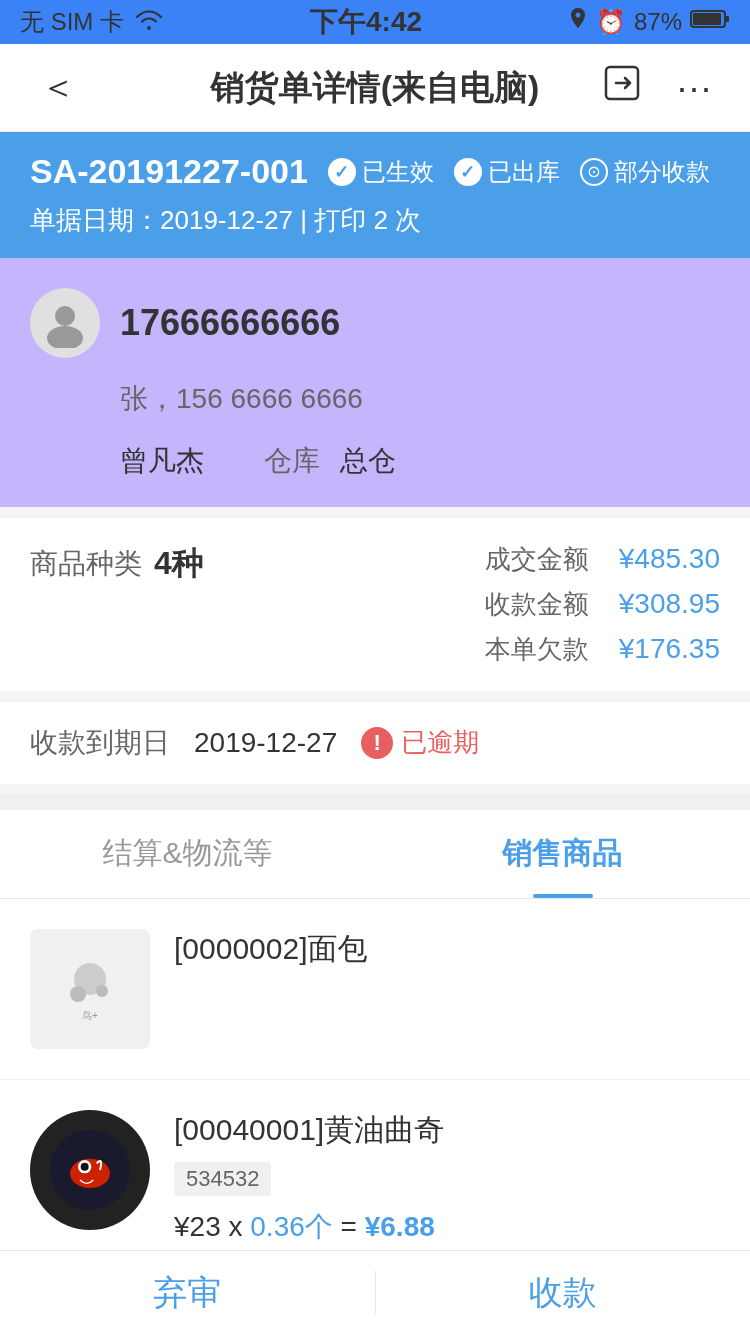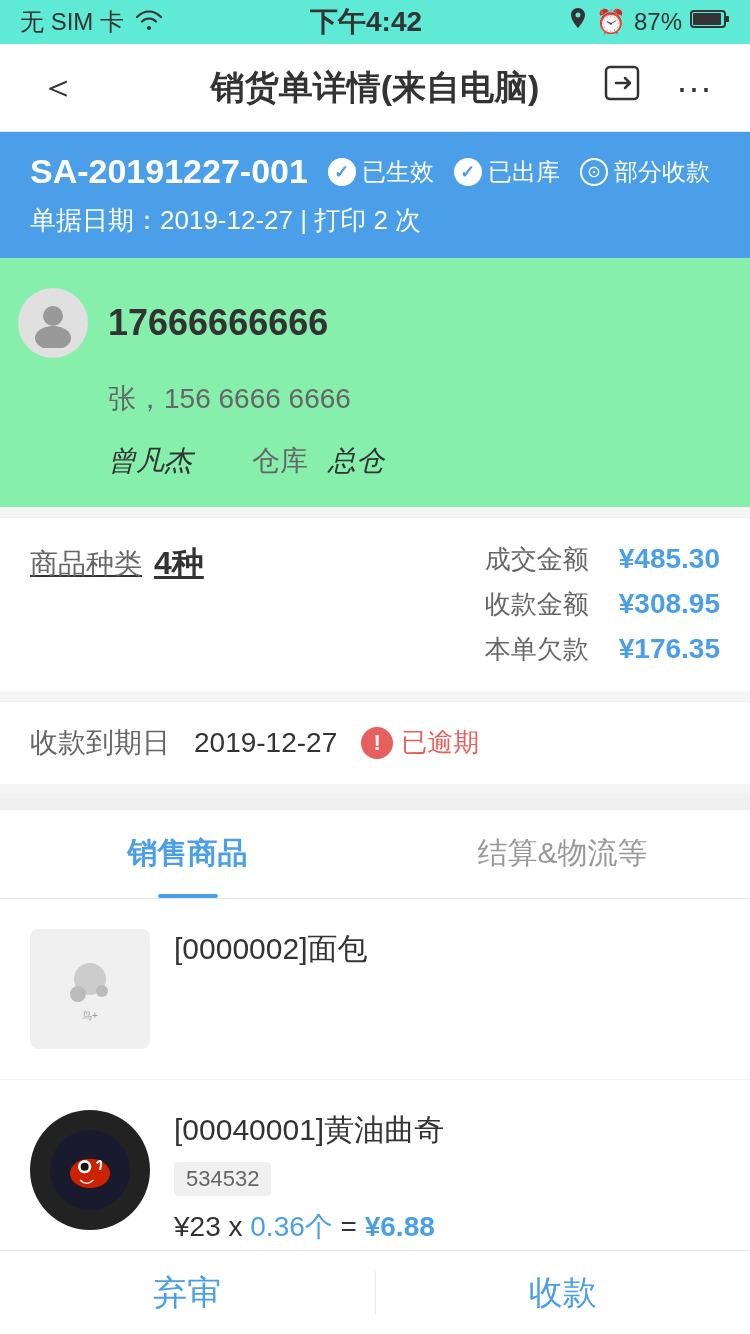--- a/index.html
+++ b/index.html
@@ -8,21 +8,21 @@
       font-family: -apple-system, "PingFang SC", "Helvetica Neue", Arial, sans-serif;
       background: #f5f5f5;
       width: 750px;
       min-height: 1334px;
       font-size: 28px;
       color: #333;
     }
 
     
     .status-bar {
-      background: #5eead4;
+      background: #3b82f6;
       height: 44px;
       display: flex;
       align-items: center;
       justify-content: space-between;
       padding: 0 20px;
       font-size: 24px;
       font-weight: 500;
     }
     .status-bar-left { display: flex; align-items: center; gap: 10px; }
     .status-bar-center { font-size: 28px; font-weight: 600; }
@@ -111,22 +111,22 @@
       color: #fff;
       font-size: 16px;
     }
     .order-meta {
       font-size: 26px;
       color: #fff;
     }
 
     
     .customer-section {
-      background: #86efac;
-      padding: 30px 18px 20px;
+      background: #c4b5fd;
+      padding: 30px 30px 20px;
       margin-bottom: 10px;
     }
     .customer-row {
       display: flex;
       align-items: center;
       gap: 20px;
       margin-bottom: 16px;
     }
     .avatar {
       width: 70px;
@@ -149,36 +149,35 @@
       padding-left: 90px;
       font-size: 28px;
       color: #666;
       line-height: 1.8;
     }
     .detail-row {
       display: flex;
       gap: 20px;
     }
     .detail-label { color: #666; }
-    .detail-value { color: #333; font-weight: 500; font-style: italic; }
+    .detail-value { color: #333; font-weight: 500; }
 
     
     .stats-section {
       background: #fff;
       padding: 24px 30px;
       margin-bottom: 10px;
       display: flex;
       justify-content: space-between;
       align-items: flex-start;
     }
     .stats-left {
       display: flex;
       flex-direction: column;
       gap: 8px;
-      text-decoration: underline;
     }
     .stat-item { font-size: 28px; color: #666; }
     .stat-value-row {
       display: flex;
       align-items: center;
       gap: 12px;
     }
     .stat-count {
       font-size: 32px;
       font-weight: 600;
@@ -190,21 +189,21 @@
       gap: 10px;
       text-align: right;
     }
     .amount-row {
       display: flex;
       justify-content: center;
       gap: 30px;
       align-items: center;
     }
     .amount-label { font-size: 26px; color: #666; }
-    .amount-value { font-size: 28px; color: #4a9fe8; font-weight: 700; }
+    .amount-value { font-size: 28px; color: #4a9fe8; font-weight: 400; }
 
     
     .due-section {
       background: #fff;
       padding: 22px 30px;
       margin-bottom: 10px;
       display: flex;
       align-items: center;
       gap: 24px;
       font-size: 28px;
@@ -456,26 +455,26 @@
   <span>2019-12-27</span>
   <span class="overdue-badge">
     <span class="overdue-icon">!</span>
     <span>已逾期</span>
   </span>
 </div>
 
 <div class="section-divider"></div>
 
 <div class="tabs">
+  <div class="tab inactive">
+    <span>结算&amp;物流等</span>
+  </div>
   <div class="tab active">
     <span>销售商品</span>
     <div class="tab-indicator"></div>
-  </div>
-  <div class="tab inactive">
-    <span>结算&amp;物流等</span>
   </div>
 </div>
 
 <div class="product-list">
 
   <div class="product-item">
     <div class="product-thumb">
       <svg viewBox="0 0 80 80" fill="none">
         <circle cx="40" cy="30" r="16" fill="#ccc"></circle>
         <circle cx="28" cy="45" r="8" fill="#bbb"></circle>

